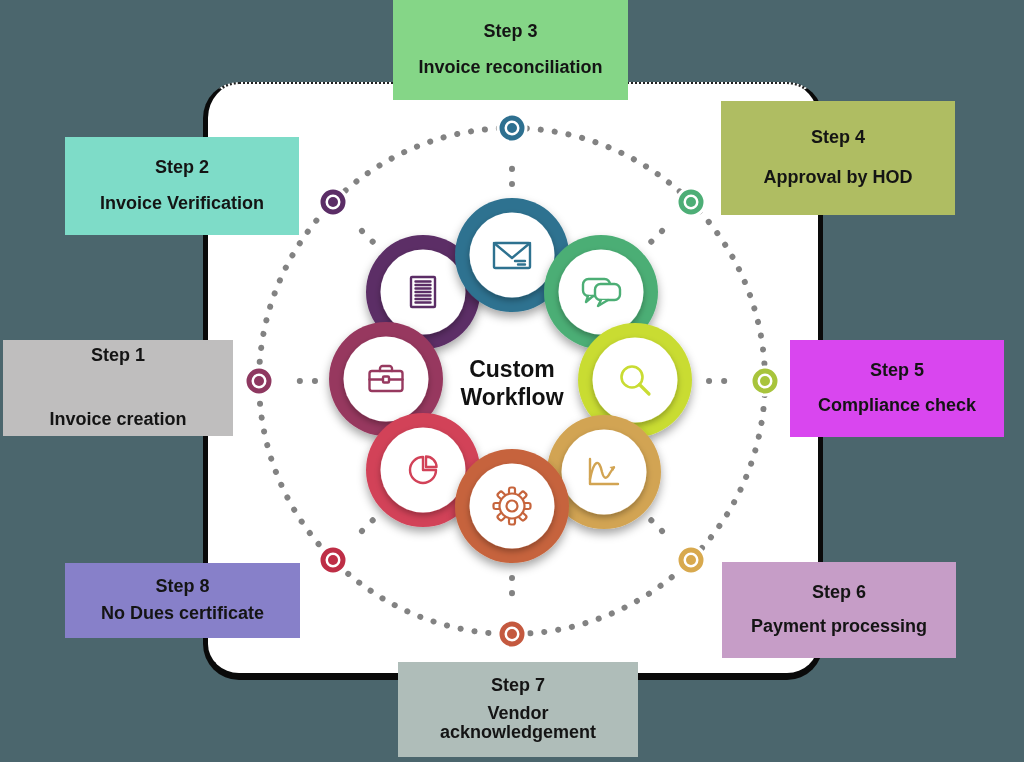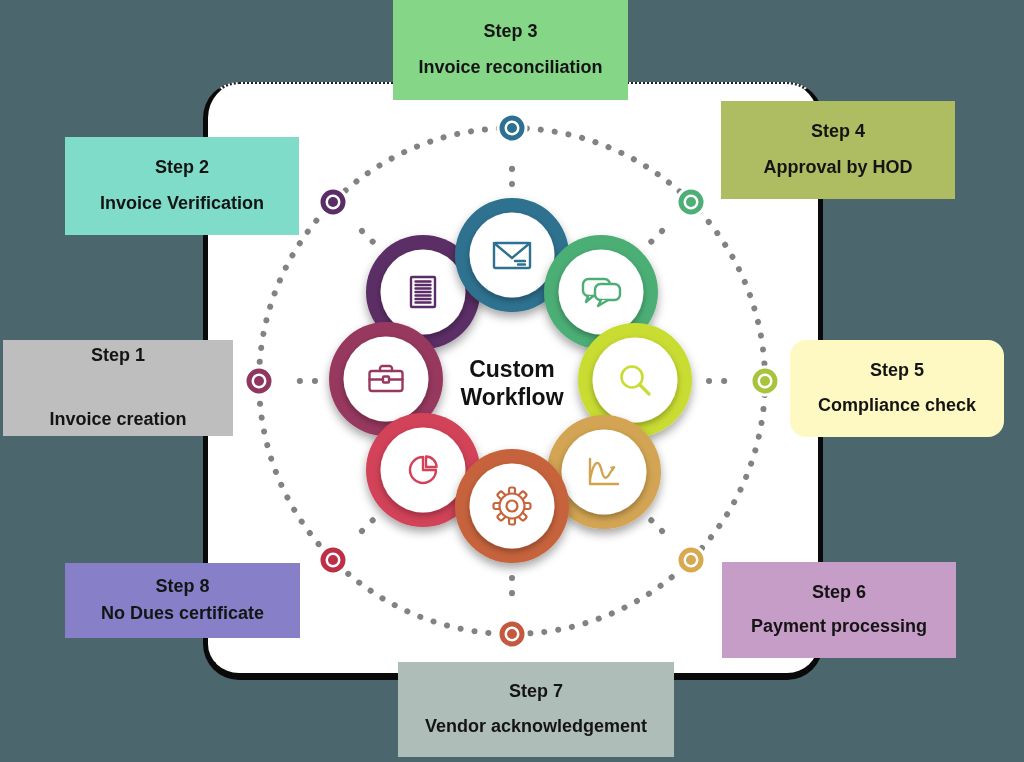--- a/index.html
+++ b/index.html
@@ -193,33 +193,33 @@
     <div>Invoice creation</div>
   </div>
   <div class="step-box" style="left: 65px; top: 101px; width: 234px; height: 98px; background-color: rgb(126, 220, 200); margin-top: 36px;">
     <div>Step 2</div>
     <div>Invoice Verification</div>
   </div>
   <div class="step-box" style="left: 393px; top: 0px; width: 235px; height: 100px; background-color: rgb(133, 214, 135);">
     <div>Step 3</div>
     <div>Invoice reconciliation</div>
   </div>
-  <div class="step-box" style="left: 721px; top: 101px; width: 234px; height: 98px; background-color: rgb(175, 189, 98);">
+  <div class="step-box" style="left: 721px; top: 101px; width: 234px; height: 114px; background-color: rgb(175, 189, 98);">
     <div>Step 4</div>
     <div>Approval by HOD</div>
   </div>
-  <div class="step-box" style="left: 790px; top: 340px; width: 214px; height: 97px; background-color: #fef9c3; border-radius: 16px;">
+  <div class="step-box" style="left: 790px; top: 340px; width: 214px; height: 97px; background-color: #d946ef;">
     <div>Step 5</div>
     <div>Compliance check</div>
   </div>
   <div class="step-box" style="left: 722px; top: 562px; width: 234px; height: 96px; background-color: rgb(198, 157, 199);">
     <div>Step 6</div>
     <div>Payment processing</div>
   </div>
-  <div class="step-box" style="left: 398px; top: 662px; width: 276px; height: 95px; background-color: rgb(175, 189, 185);">
+  <div class="step-box" style="left: 398px; top: 662px; width: 240px; height: 95px; background-color: rgb(175, 189, 185);">
     <div>Step 7</div>
     <div>Vendor acknowledgement</div>
   </div>
   <div class="step-box" style="left: 65px; top: 563px; width: 235px; height: 75px; background-color: rgb(135, 128, 201);">
     <div>Step 8</div>
     <div>No Dues certificate</div>
   </div>
 
 </div>
 

